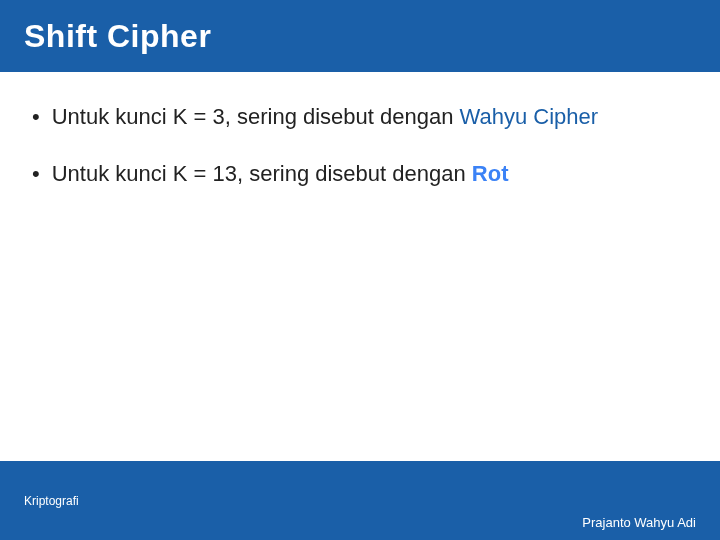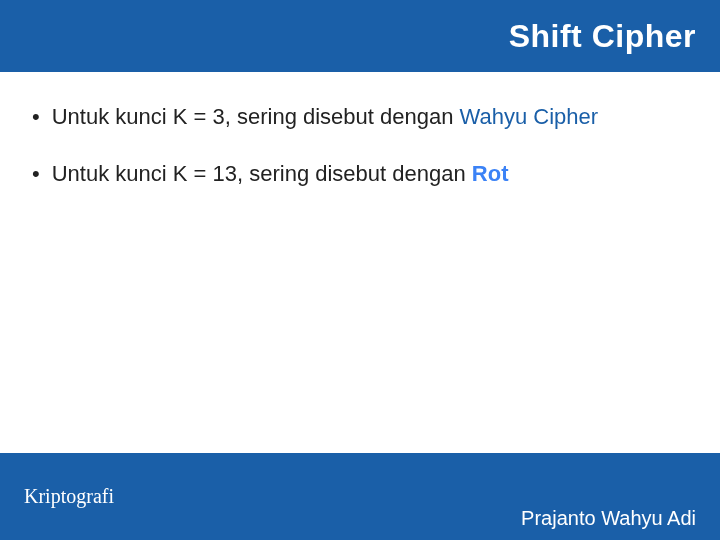--- a/index.html
+++ b/index.html
@@ -1,19 +1,18 @@
 <!DOCTYPE html>
 <html><head>
   <meta charset="utf-8">
   <style>
     * {
       margin: 0;
       padding: 0;
       box-sizing: border-box;
-      justify-content: flex-end;
     }
 
     body {
       width: 720px;
       height: 540px;
       background: #ffffff;
       font-family: Arial, sans-serif;
       position: relative;
       overflow: hidden;
     }
@@ -81,27 +80,26 @@
       background: #1a5fa8;
       padding: 10px 24px;
       display: flex;
       justify-content: space-between;
       align-items: center;
       min-height: 44px;
     }
 
     .footer-left {
       color: #ffffff;
-      font-size: 20px;
-      font-family: Liberation Serif, serif;
+      font-size: 12px;
     }
 
     .footer-right {
       color: #ffffff;
-      font-size: 20px;
+      font-size: 13px;
       margin-top: 44px;
     }
   </style>
 </head>
 <body>
 
 <div class="header">
   <span class="header-title">Shift Cipher</span>
 </div>
 

